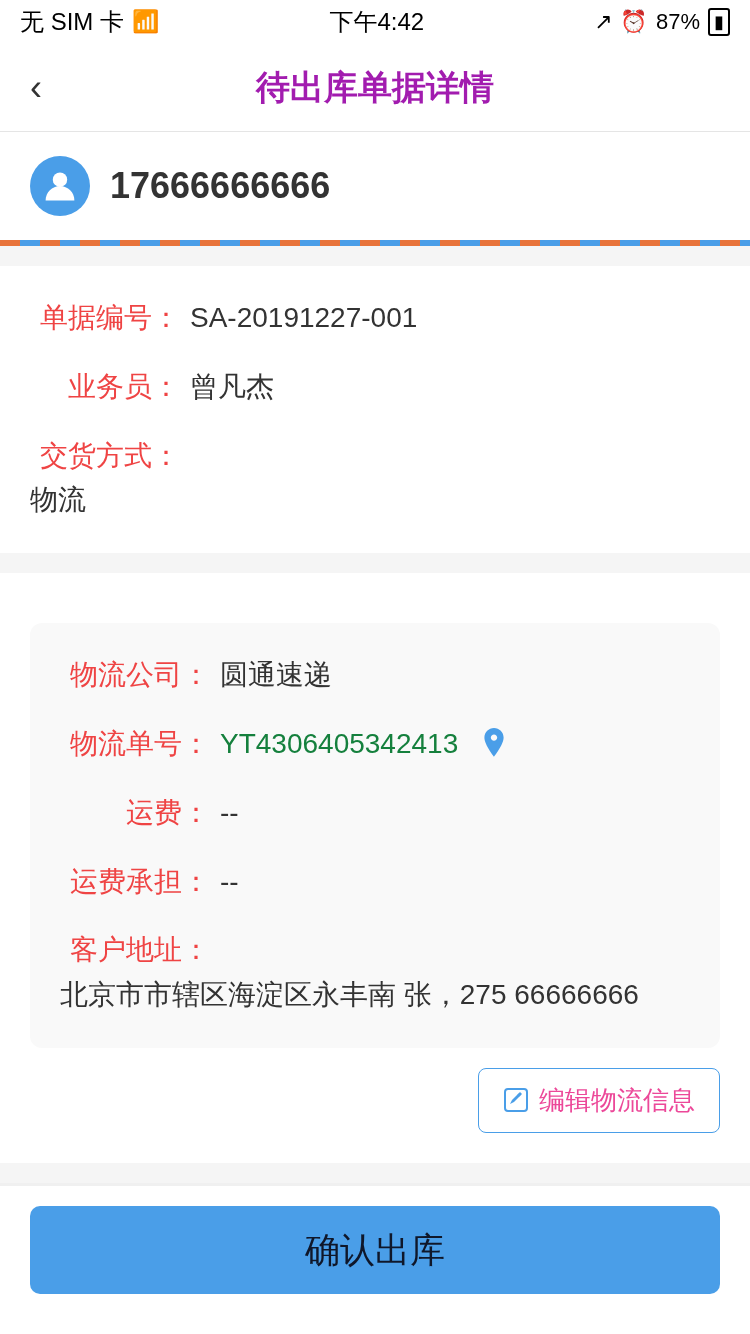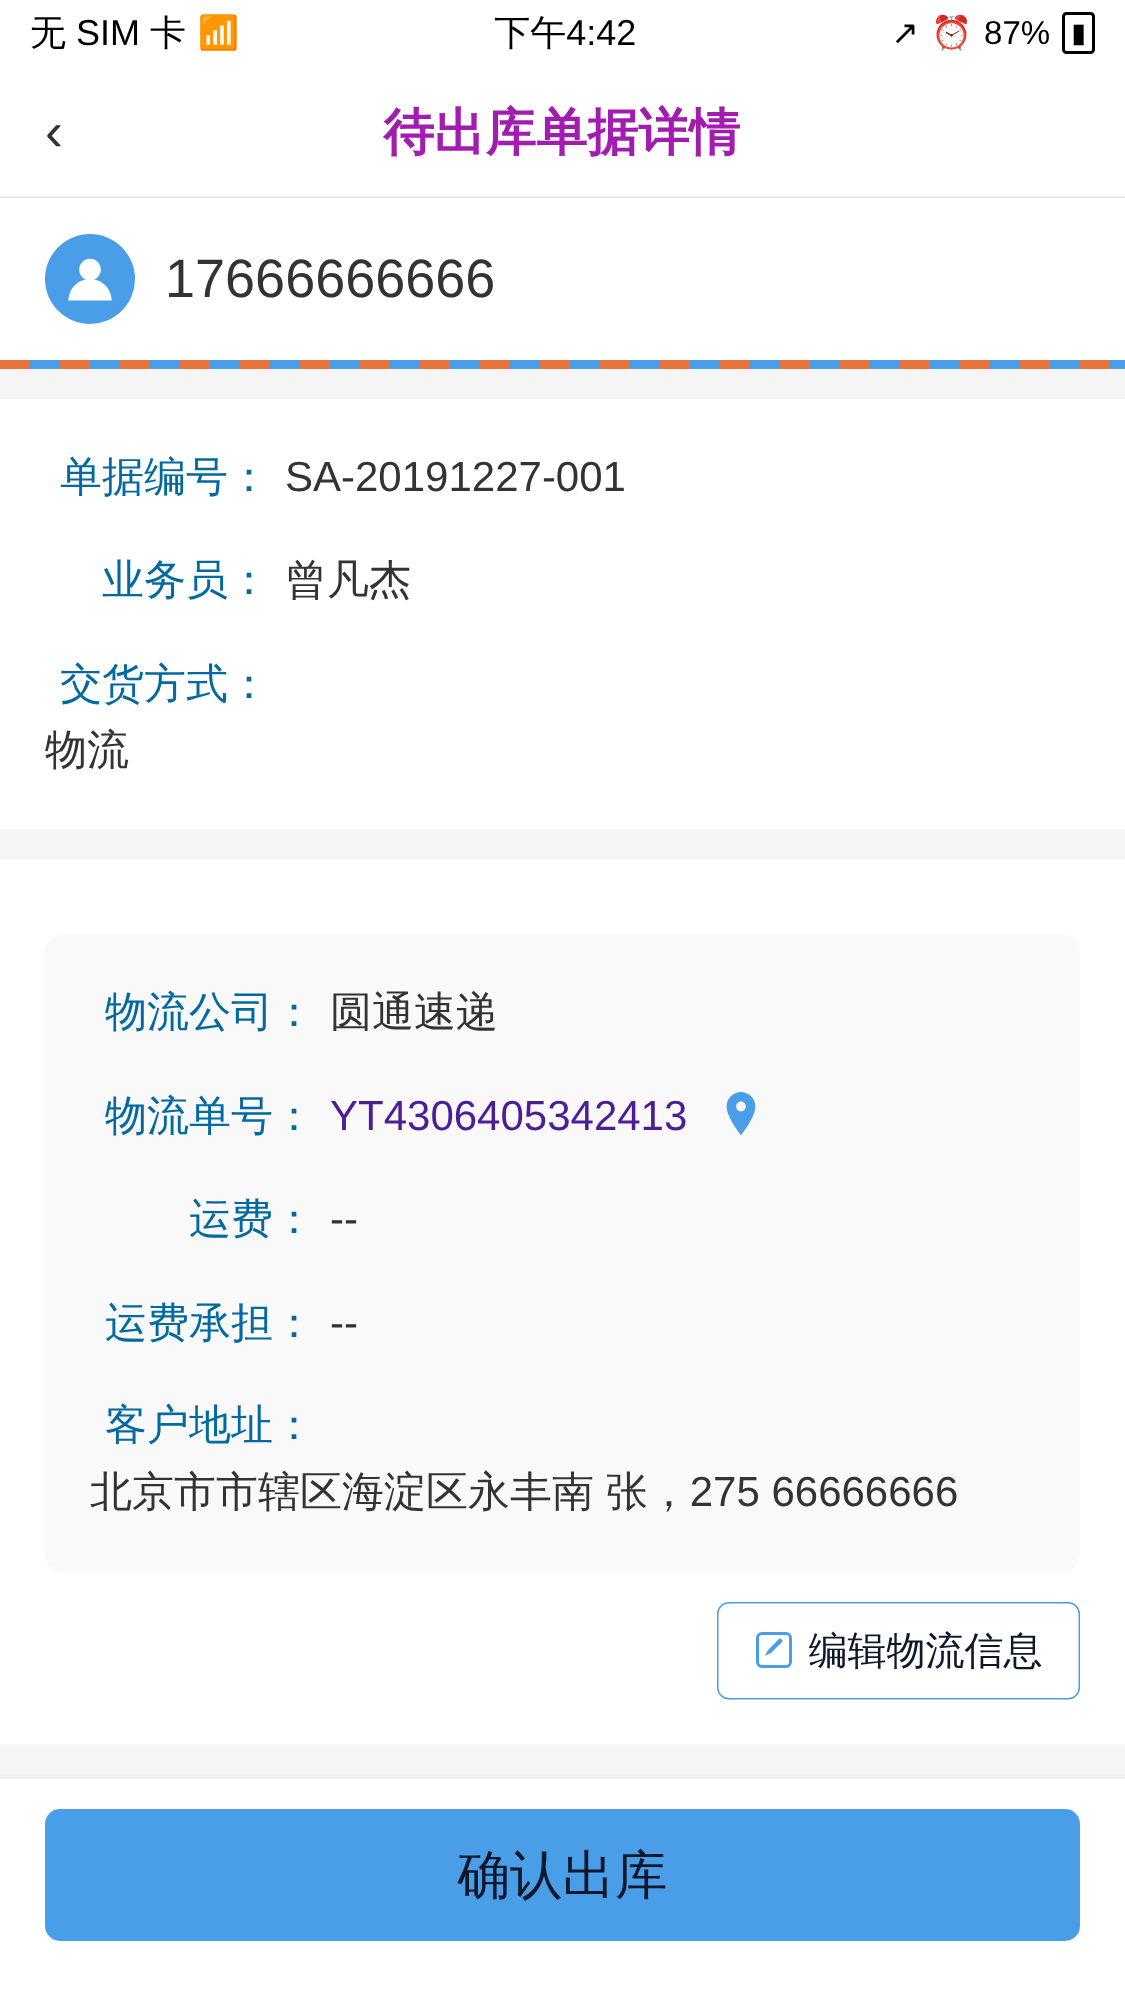--- a/index.html
+++ b/index.html
@@ -69,21 +69,21 @@
       display: flex;
       align-items: center;
       justify-content: center;
       color: #fff;
       font-size: 32px;
       flex-shrink: 0;
     }
     .customer-phone {
       font-size: 36px;
       color: #333;
-      font-weight: 400;
+      font-weight: 700;
     }
 
     
     .dashed-divider {
       height: 6px;
       width: 100%;
       background: repeating-linear-gradient(
         90deg,
         #e8733a 0px, #e8733a 20px,
         #4a9ee8 20px, #4a9ee8 40px
@@ -100,21 +100,21 @@
 
     .info-row {
       display: flex;
       align-items: flex-start;
       margin-bottom: 24px;
       font-size: 28px;
       line-height: 1.6;
     }
     .info-row:last-child { margin-bottom: 0; flex-direction: column; }
     .info-label {
-      color: #0369a1;
+      color: #ef4444;
       min-width: 160px;
       text-align: right;
       padding-right: 10px;
       flex-shrink: 0;
     }
     .info-value {
       color: #333;
       flex: 1;
     }
 
@@ -125,21 +125,21 @@
       padding: 30px;
       margin: 20px 0;
     }
 
     .tracking-row {
       display: flex;
       align-items: center;
       gap: 16px;
     }
     .tracking-number {
-      color: #4c1d95;
+      color: #15803d;
     }
     .location-icon {
       width: 40px;
       height: 40px;
       display: flex;
       align-items: center;
       justify-content: center;
     }
     .location-icon svg {
       width: 32px;
@@ -153,21 +153,21 @@
       justify-content: flex-end;
       margin-top: 20px;
     }
     .btn-edit-inner {
       display: flex;
       align-items: center;
       gap: 10px;
       border: 1.5px solid #4a9ee8;
       border-radius: 8px;
       padding: 14px 24px;
-      color: #0f172a;
+      color: #ec4899;
       font-size: 26px;
       cursor: pointer;
     }
 
     
     .gray-separator {
       height: 16px;
       background: #f0f0f0;
     }
 

